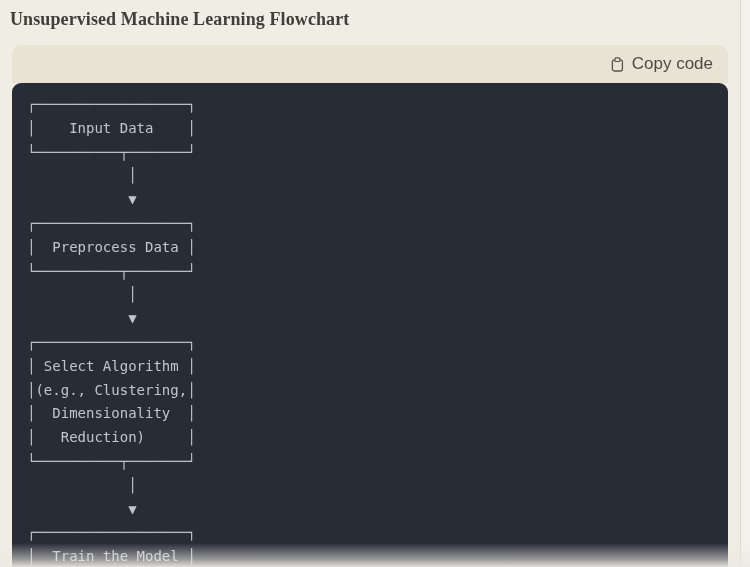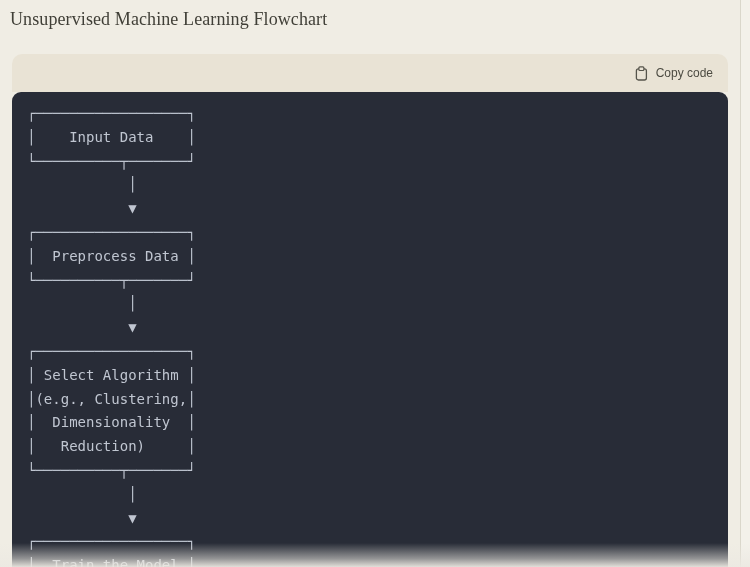--- a/index.html
+++ b/index.html
@@ -5,25 +5,25 @@
   * { margin: 0; padding: 0; box-sizing: border-box; }
   html, body { width: 750px; height: 567px; }
   body {
     position: relative;
     overflow: hidden;
     background: #f0ede4;
     font-family: "Liberation Sans", sans-serif;
   }
   .page-title {
     margin: 0;
-    padding: 8px 10px 24px 10px;
+    padding: 8px 10px 15px 10px;
     font-family: "Liberation Serif", "DejaVu Serif", serif;
     font-size: 18px;
     line-height: 22px;
-    font-weight: 400;
+    font-weight: 700;
     color: #403f37;
     letter-spacing: 0.1px;
   }
   .code-block {
     margin: 0 22px 0 12px;
   }
   .code-header {
     height: 38px;
     background: #e9e3d5;
     border-radius: 10px 10px 0 0;
@@ -33,21 +33,21 @@
     padding: 0 15px;
   }
   .copy-button {
     display: flex;
     align-items: center;
     gap: 8px;
     background: transparent;
     border: none;
     cursor: pointer;
     font-family: "Liberation Sans", sans-serif;
-    font-size: 12px;
+    font-size: 17px;
     color: #4c4b42;
     padding: 0;
   }
   .copy-button svg { display: block; }
   .code-area {
     background: #282c37;
     border-radius: 9px 9px 0 0;
     height: 484px;
     overflow: hidden;
     padding: 10px 15px;

